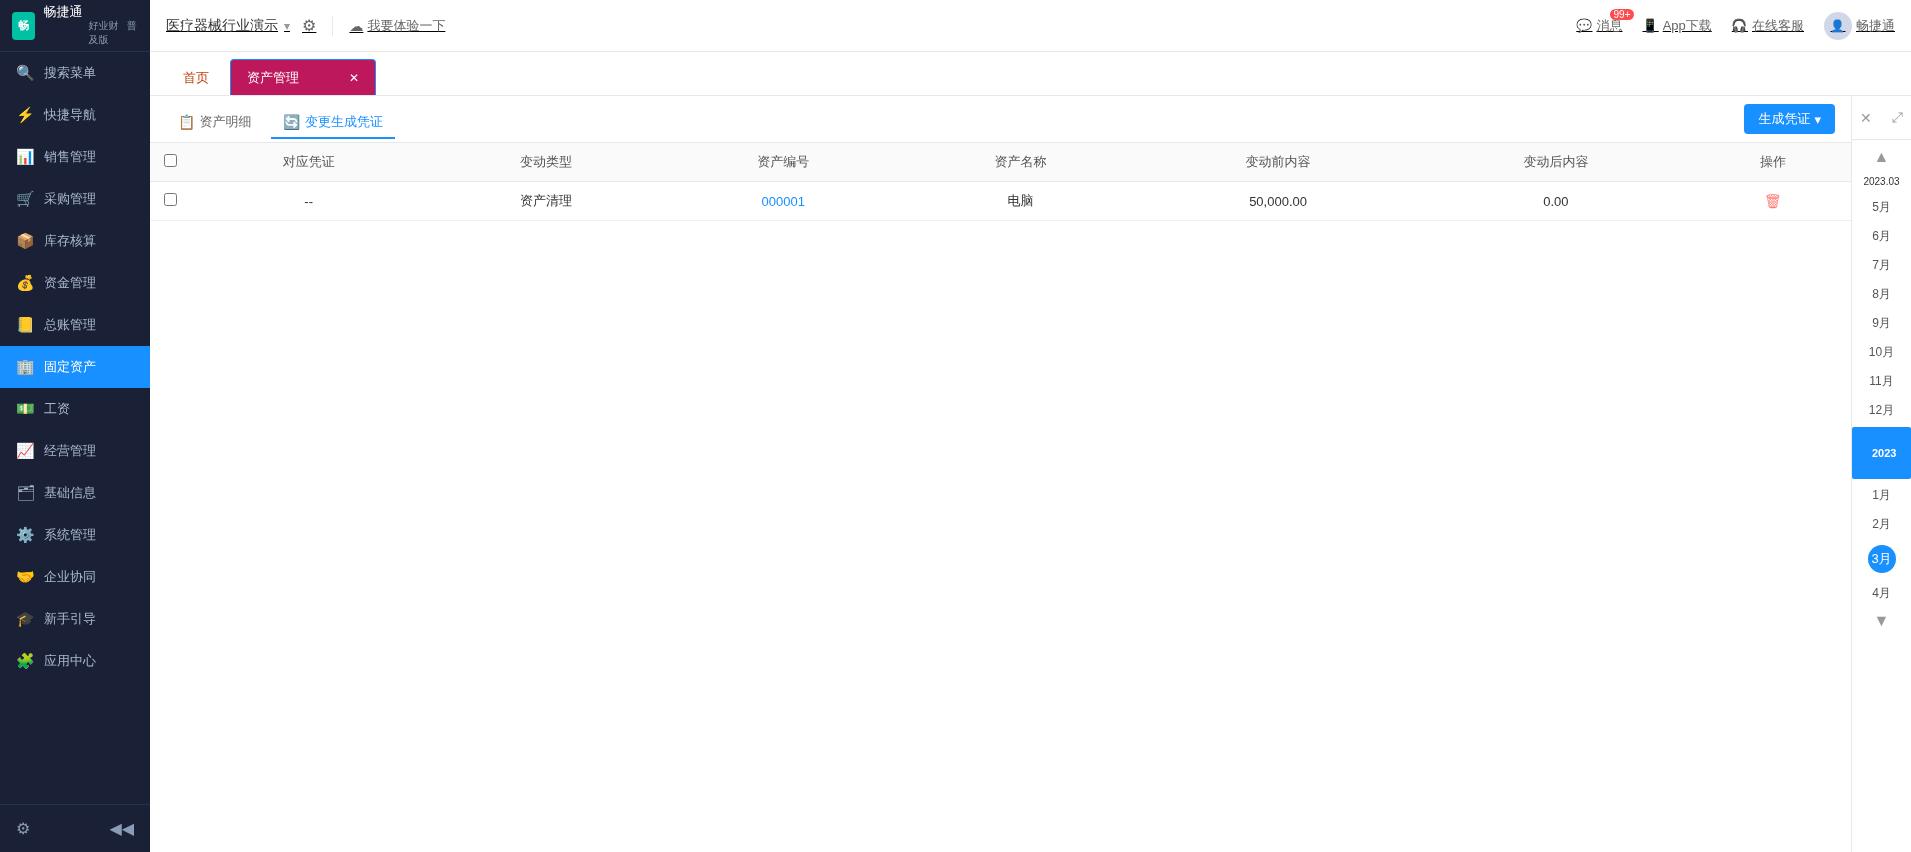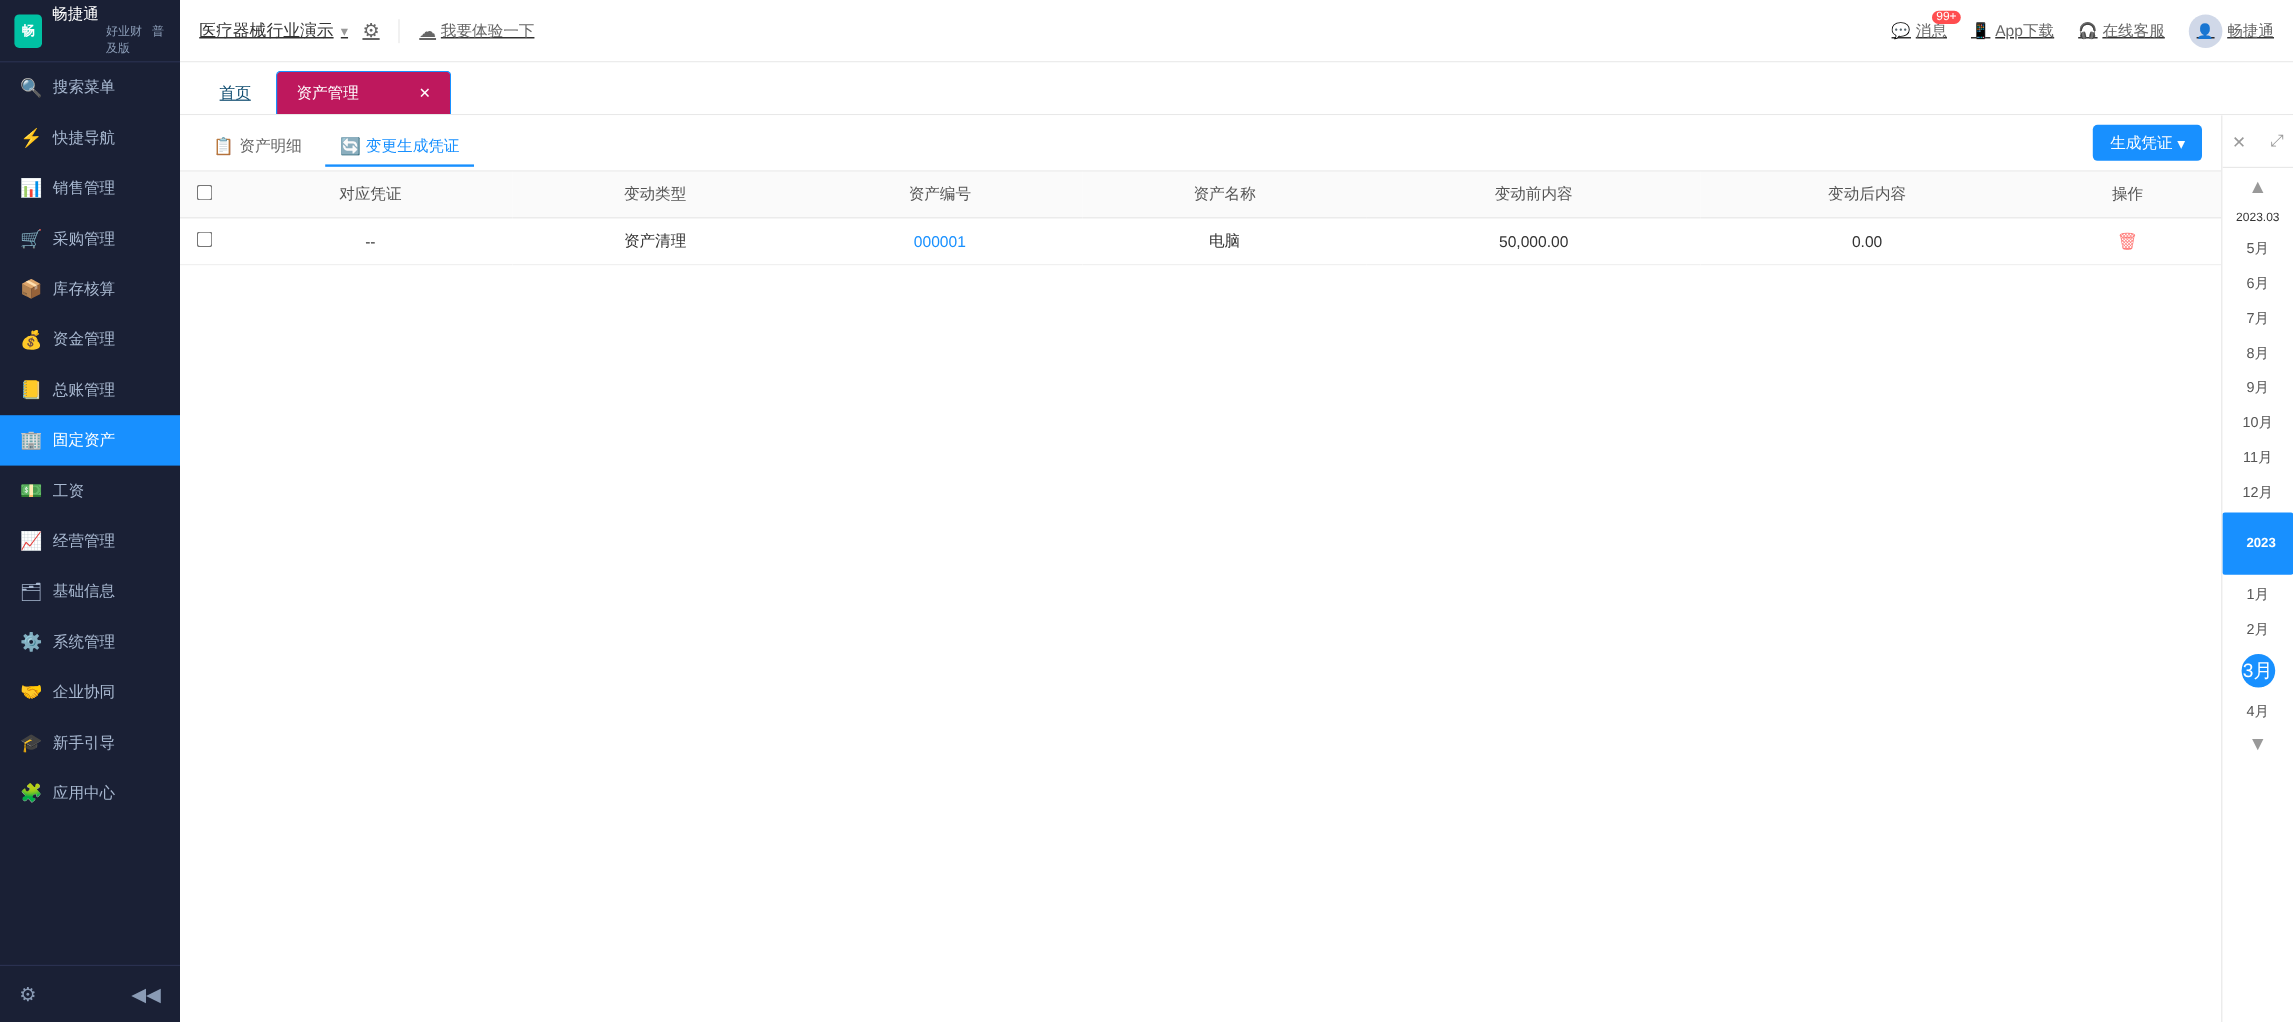--- a/index.html
+++ b/index.html
@@ -118,21 +118,21 @@
       display: flex; align-items: center;
       padding: 0 16px;
       cursor: pointer;
       font-size: 13px;
       color: #666;
       border: 1px solid transparent;
       border-bottom: none;
       margin-right: 4px;
       border-radius: 4px 4px 0 0;
     }
-    .tab-item.plain { color: #0c4a6e; text-decoration: underline; }
+    .tab-item.plain { color: #c2410c; }
     .tab-item.active {
       background: #be185d;
       color: #fff;
       border-color: #1890ff;
       gap: 44px;
     }
     .tab-close { margin-left: 6px; font-size: 12px; cursor: pointer; }
 
     
     .page-content {
@@ -473,20 +473,20 @@
           <div class="date-item">7月</div>
           <div class="date-item">8月</div>
           <div class="date-item">9月</div>
           <div class="date-item">10月</div>
           <div class="date-item">11月</div>
           <div class="date-item">12月</div>
           <div class="date-item year-marker">2023</div>
           <div class="date-item">1月</div>
           <div class="date-item">2月</div>
           <div class="date-item">
-            <div class="active-month" style="background: rgb(24, 144, 255); color: rgb(255, 255, 255); border-radius: 50%; width: 28px; height: 28px; display: flex; align-items: center; justify-content: center; margin: 0px auto; font-size: 16px;">3月</div>
+            <div class="active-month" style="background: rgb(24, 144, 255); color: rgb(255, 255, 255); border-radius: 50%; width: 28px; height: 28px; display: flex; align-items: center; justify-content: center; margin: 0px auto; font-size: 13px;">3月</div>
           </div>
           <div class="date-item">4月</div>
           <div class="date-arrow">▼</div>
         </div>
     </div>
   </div>
 </div>
 
 </body></html>

